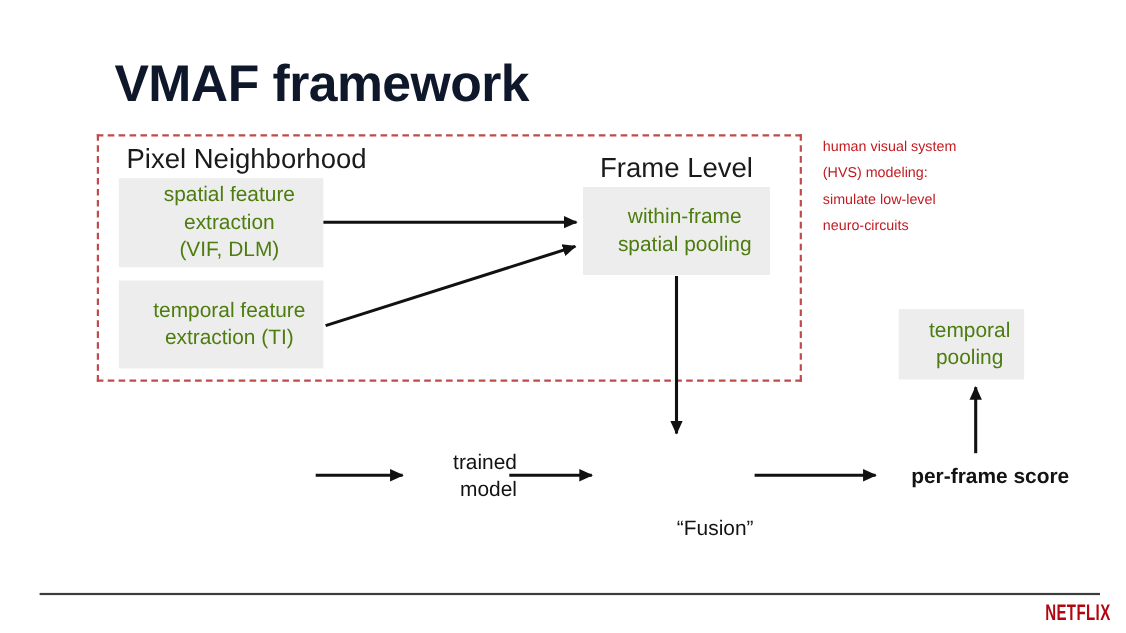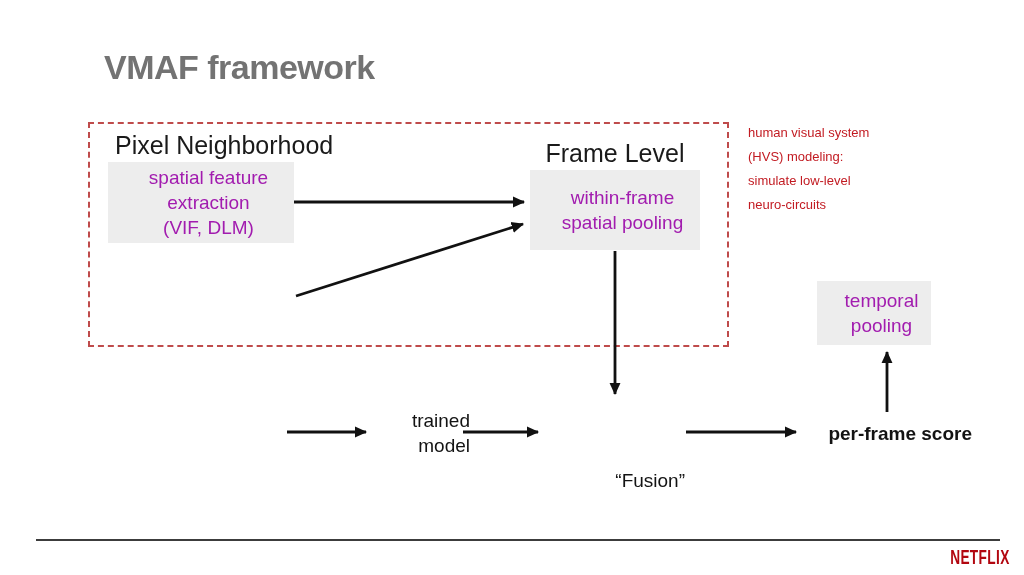--- a/index.html
+++ b/index.html
@@ -16,24 +16,24 @@
     width: 1024px;
     height: 575px;
     background: #ffffff;
     overflow: hidden;
     font-family: "Liberation Sans", "DejaVu Sans", sans-serif;
     color: var(--ink);
   }
   .abs { position: absolute; }
   .slide-title {
     left: 104px; top: 48px;
-    font-size: 34px;
+    font-size: 47px;
     font-weight: 700;
     letter-spacing: -0.5px;
-    color: #737373;
+    color: #0f172a;
     white-space: nowrap;
   }
   .hvs-region {
     left: 88px; top: 122px;
     width: 641px; height: 225px;
     border: 2px dashed var(--dashed-red);
   }
   .region-label {
     font-size: 25px;
     color: #1a1a1a;
@@ -43,21 +43,21 @@
   .frame-level-label { left: 530px; top: 139px; width: 170px; text-align: center; }
   .node-box {
     background: var(--box-fill);
     display: flex;
     align-items: center;
     justify-content: center;
     text-align: center;
     font-size: 19px;
     line-height: 25px;
     white-space: pre-line;
-    color: #a21caf;
+    color: #4d7c0f;
     padding-left: 15px;
   }
   .spatial-box        { left: 108px; top: 162px; width: 186px; height: 81px; }
   .temporal-box       { left: 108px; top: 255px; width: 186px; height: 80px; }
   .pooling-box        { left: 530px; top: 170px; width: 170px; height: 80px; }
   .temporal-pool-box  { left: 817px; top: 281px; width: 114px; height: 64px; }
   .training-box       { left: 114px; top: 382px; width: 172px; height: 100px; }
   .svm-box            { left: 544px; top: 401px; width: 141px; height: 62px; }
   .free-label {
     font-size: 19px;
@@ -105,20 +105,22 @@
 
   <div class="abs slide-title">VMAF framework</div>
 
   <div class="abs hvs-region"></div>
   <div class="abs region-label pixel-neighborhood-label">Pixel Neighborhood</div>
   <div class="abs region-label frame-level-label">Frame Level</div>
 
   <div class="abs node-box spatial-box">spatial feature
 extraction
 (VIF, DLM)</div>
+  <div class="abs node-box temporal-box">temporal feature
+extraction (TI)</div>
   <div class="abs node-box pooling-box">within-frame
 spatial pooling</div>
   <div class="abs node-box temporal-pool-box">temporal
 pooling</div>
 
   <div class="abs free-label trained-model-label">trained
 model</div>
   <div class="abs free-label per-frame-score-label">per-frame score</div>
   <div class="abs free-label fusion-label">“Fusion”</div>
 

